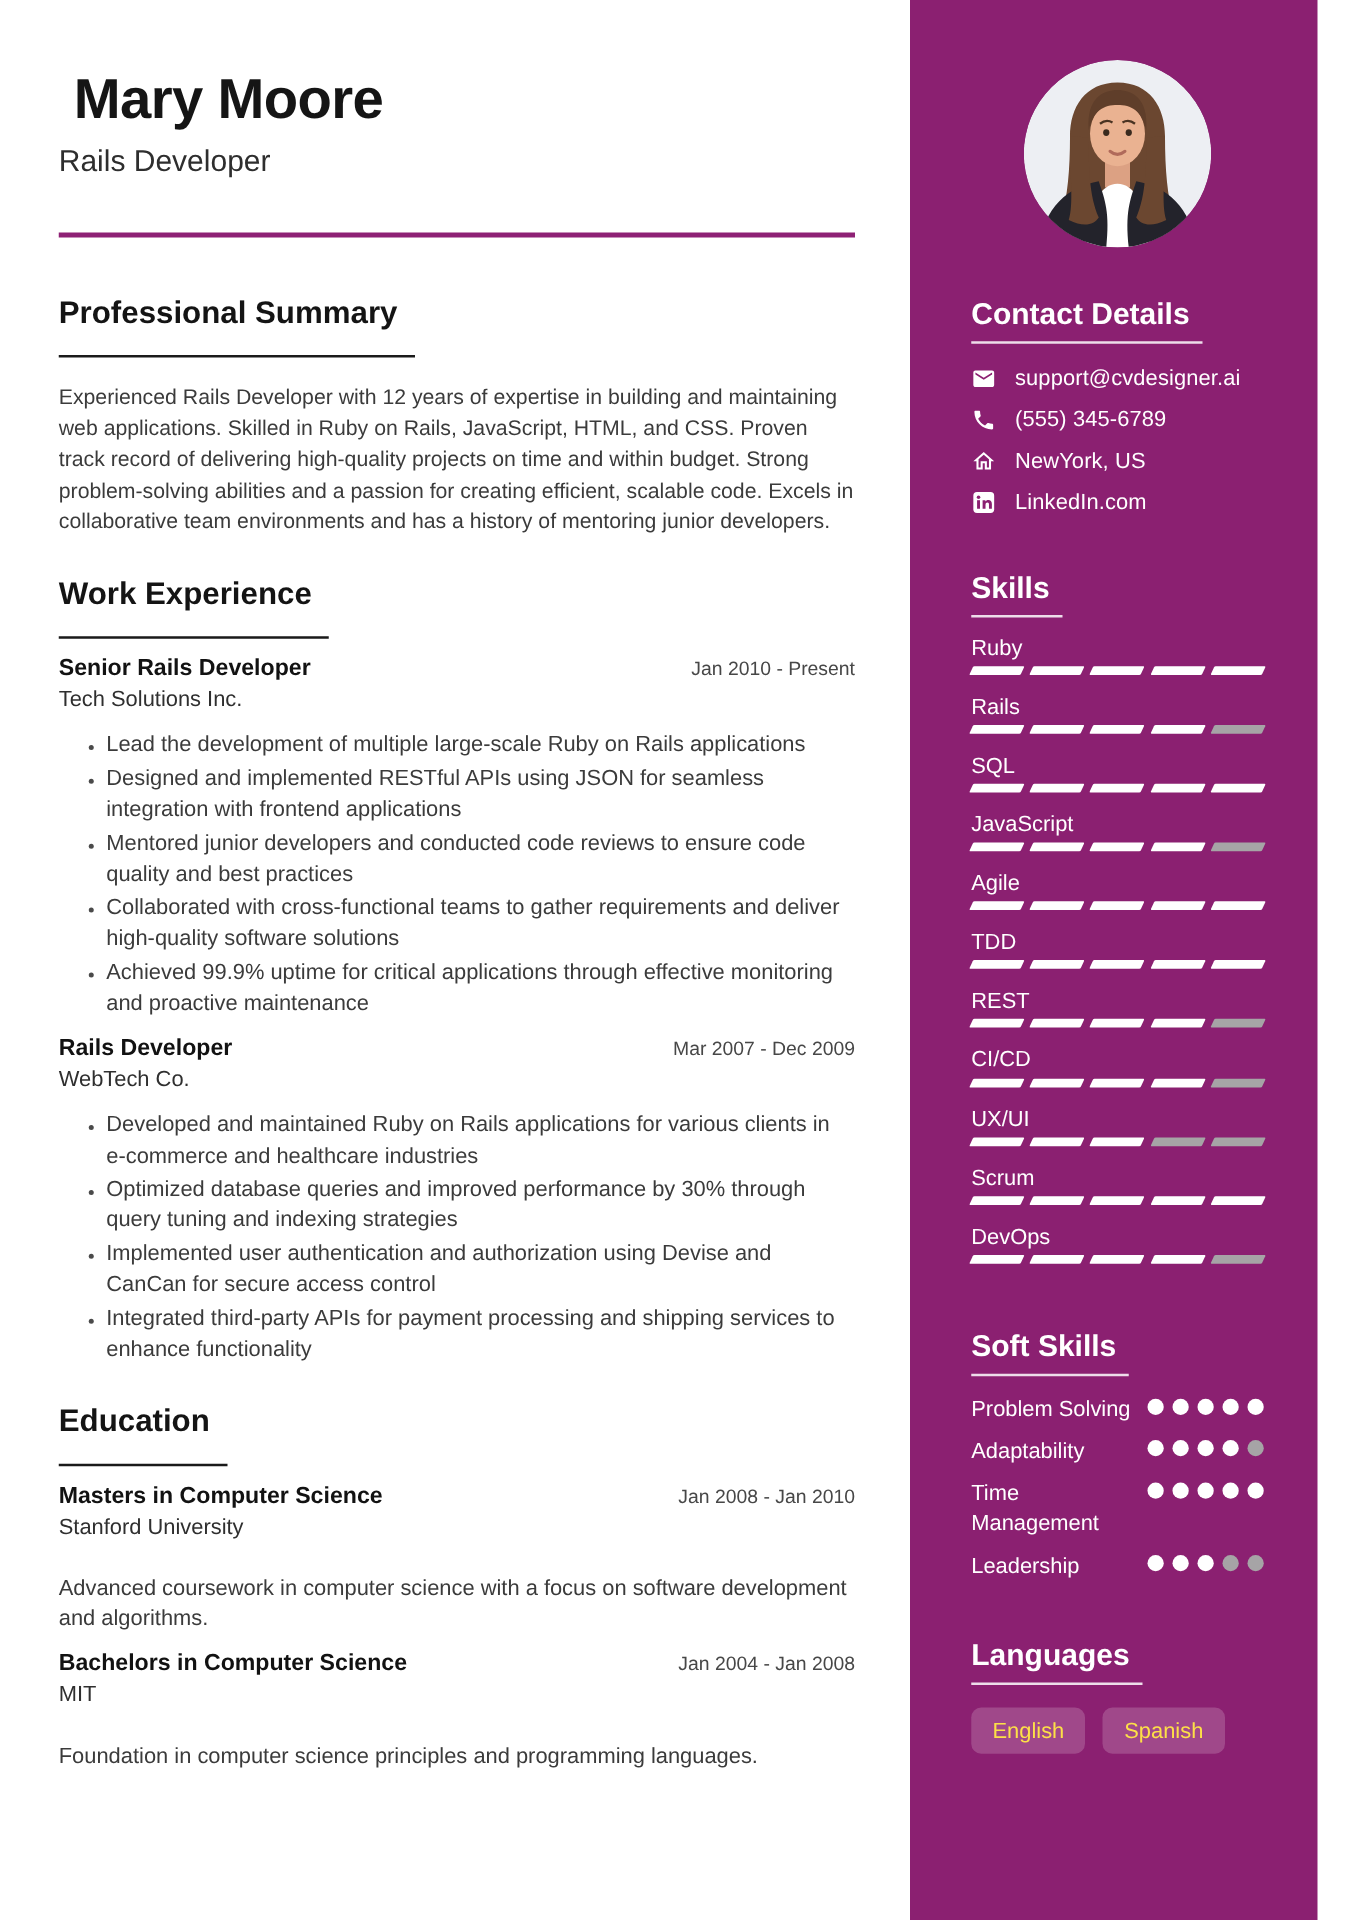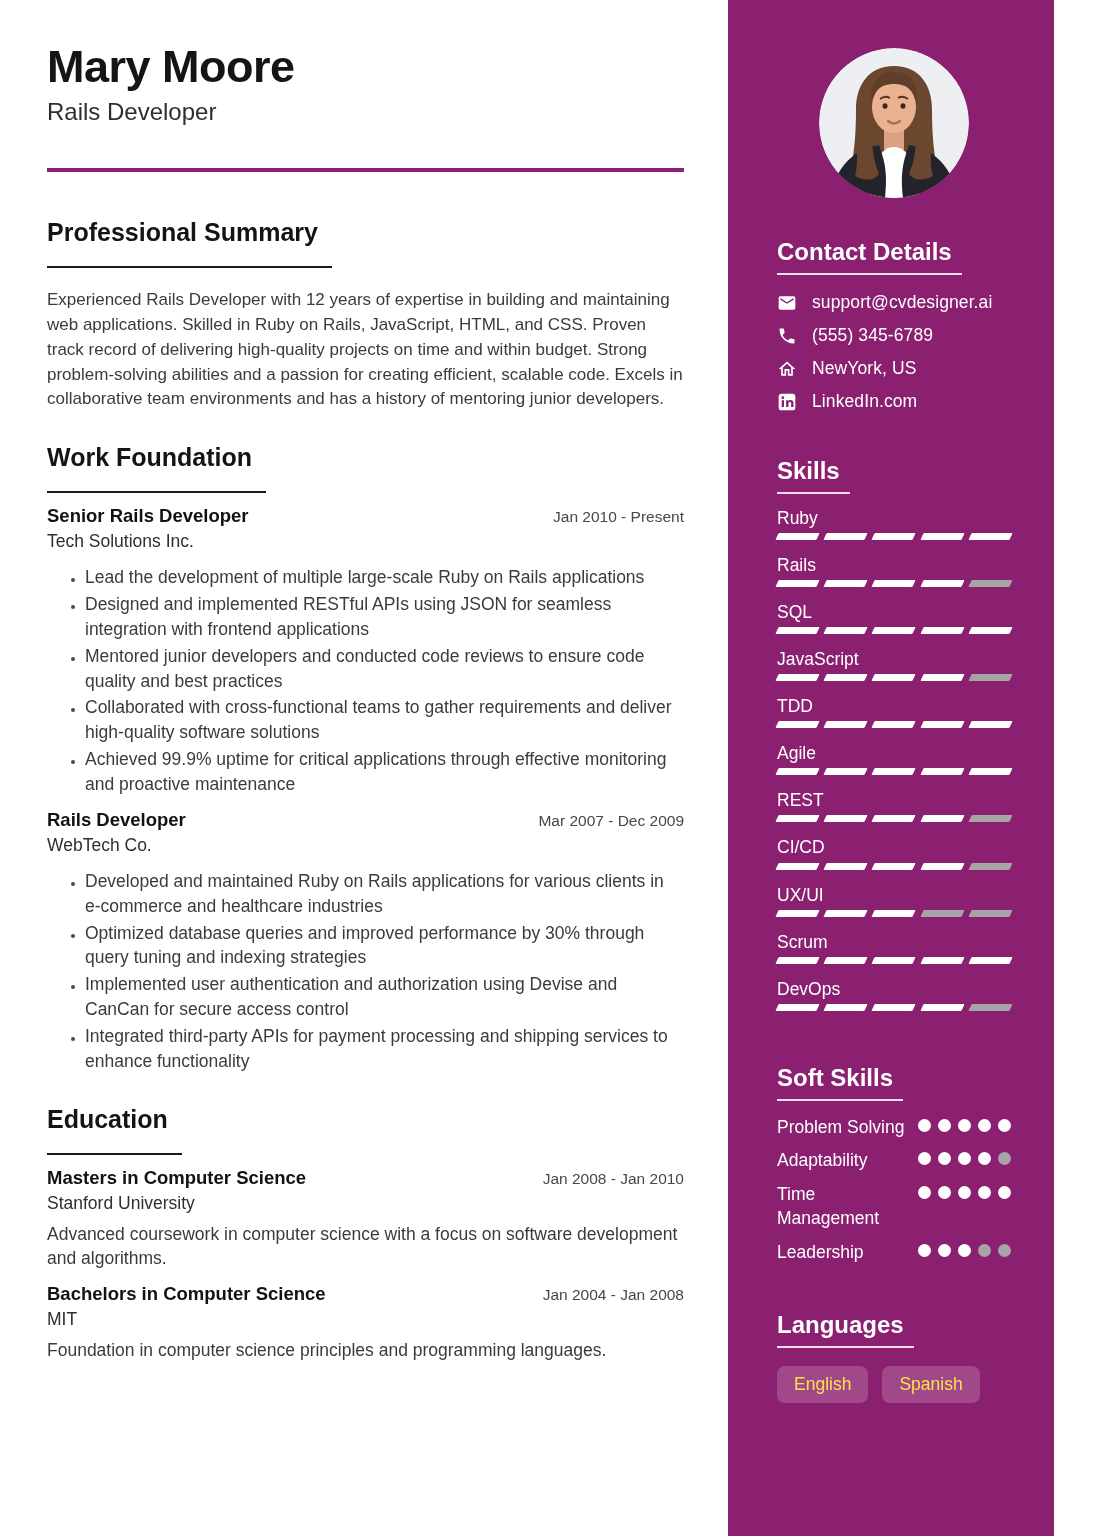--- a/index.html
+++ b/index.html
@@ -14,21 +14,21 @@
     width:1095px;height:1536px;
     font-family:"Liberation Sans", sans-serif;
     color:#3d3d3d;
   }
   .page{display:flex;width:1095px;height:1536px;overflow:hidden;background:#fff;}
 
   
   .main{width:728px;padding:42px 44px 0 47px;}
   .name{
     font-size:45px;font-weight:700;color:#151515;
-    line-height:1.12;letter-spacing:-0.5px;margin:0;
+    line-height:1.12;letter-spacing:-0.5px;margin:12px;
   }
   .role{font-size:24px;color:#2e2e2e;line-height:1.2;margin-top:6px;}
   .divider{height:4px;background:var(--accent);margin-top:41px;}
 
   .section-heading{
     display:inline-block;
     font-size:25px;font-weight:700;color:#141414;
     padding:0 14px 19px 0;
     border-bottom:2px solid #1a1a1a;
     line-height:1.2;
@@ -45,21 +45,21 @@
   .entry-sub{font-size:17.5px;color:#2f2f2f;margin-top:4px;}
   ul.bullets{
     margin:13px 0 0 0;padding:0 0 0 38px;
     font-size:17.5px;line-height:1.42;color:#3b3b3b;
   }
   ul.bullets li{margin-bottom:2px;}
   ul.bullets li::marker{color:#4a4a4a;font-size:0.72em;}
 
   .education-section .section-heading{margin-top:28px;}
   .edu{margin-top:12px;}
-  .edu-desc{margin-top:8px;font-size:17.5px;line-height:1.42;color:#3b3b3b;}
+  .edu-desc{margin-top:26px;font-size:17.5px;line-height:1.42;color:#3b3b3b;}
 
   
   .sidebar{
     width:326px;background:var(--purple);color:#fff;
     padding:48px 43px 0 49px;
   }
   .avatar-wrap{width:150px;height:150px;margin:0 auto;border-radius:50%;overflow:hidden;display:block;}
   .avatar-wrap svg{display:block;width:100%;height:100%;}
 
   .side-heading{
@@ -110,21 +110,21 @@
     <div class="role">Rails Developer</div>
 
     <div class="divider"></div>
 
     <div class="summary-section">
       <div class="section-heading">Professional Summary</div>
       <div class="summary-text">Experienced Rails Developer with 12 years of expertise in building and maintaining web applications. Skilled in Ruby on Rails, JavaScript, HTML, and CSS. Proven track record of delivering high-quality projects on time and within budget. Strong problem-solving abilities and a passion for creating efficient, scalable code. Excels in collaborative team environments and has a history of mentoring junior developers.</div>
     </div>
 
     <div class="experience-section">
-      <div class="section-heading">Work Foundation</div>
+      <div class="section-heading">Work Experience</div>
       <div>
   <div class="job">
     <div class="entry-head">
       <span class="entry-title">Senior Rails Developer</span>
       <span class="entry-dates">Jan 2010 - Present</span>
     </div>
     <div class="entry-sub">Tech Solutions Inc.</div>
     <ul class="bullets">
               <li>Lead the development of multiple large-scale Ruby on Rails applications</li>
               <li>Designed and implemented RESTful APIs using JSON for seamless integration with frontend applications</li>
@@ -284,32 +284,32 @@
     <div class="skill-bar">
               <span class="seg"></span>
               <span class="seg"></span>
               <span class="seg"></span>
               <span class="seg"></span>
               <span class="seg empty"></span>
             </div>
   </div>
 
   <div class="skill">
+    <div class="skill-name">Agile</div>
+    <div class="skill-bar">
+              <span class="seg"></span>
+              <span class="seg"></span>
+              <span class="seg"></span>
+              <span class="seg"></span>
+              <span class="seg"></span>
+            </div>
+  </div>
+
+  <div class="skill">
     <div class="skill-name">TDD</div>
-    <div class="skill-bar">
-              <span class="seg"></span>
-              <span class="seg"></span>
-              <span class="seg"></span>
-              <span class="seg"></span>
-              <span class="seg"></span>
-            </div>
-  </div>
-
-  <div class="skill">
-    <div class="skill-name">Agile</div>
     <div class="skill-bar">
               <span class="seg"></span>
               <span class="seg"></span>
               <span class="seg"></span>
               <span class="seg"></span>
               <span class="seg"></span>
             </div>
   </div>
 
 

